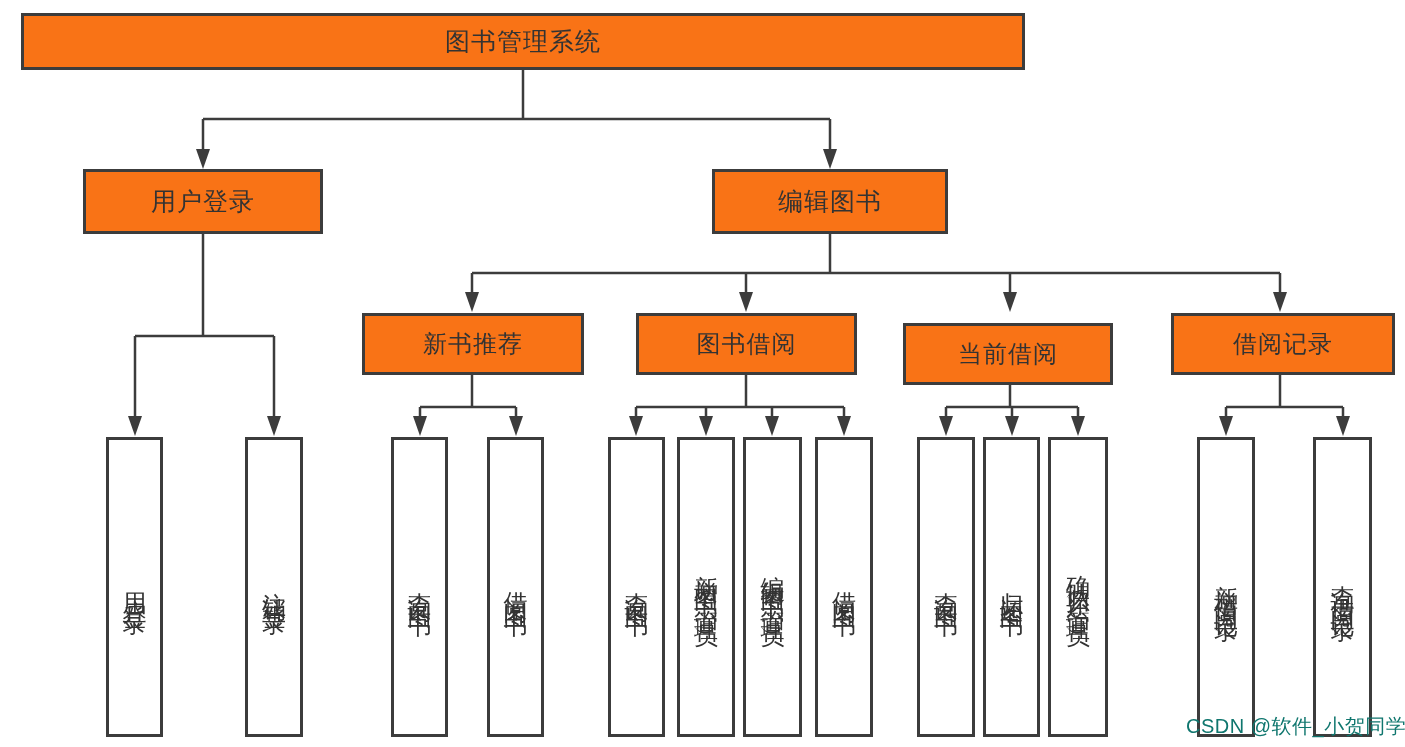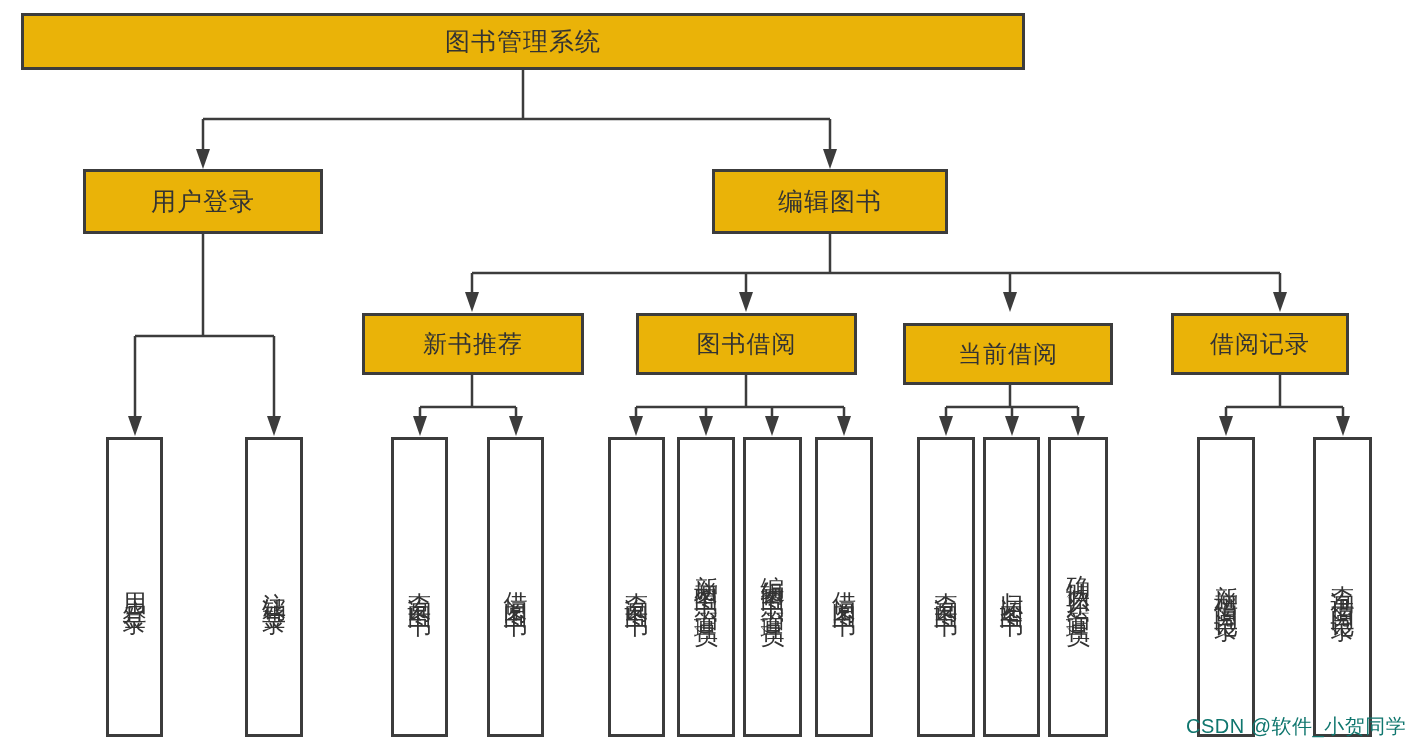--- a/index.html
+++ b/index.html
@@ -6,21 +6,21 @@
   #canvas{
     position:relative;
     width:1405px;height:747px;
     background:#ffffff;
     overflow:hidden;
     font-family:"Liberation Sans", sans-serif;
   }
   #wires{position:absolute;left:0;top:0;z-index:1;}
   .hnode{
     position:absolute;z-index:2;box-sizing:border-box;
-    background:#eab308;border:3px solid #3c3c3c;
+    background:#f97316;border:3px solid #3c3c3c;
     display:flex;align-items:center;justify-content:center;
     font-size:25px;color:#333333;letter-spacing:1px;white-space:nowrap;
   }
   .l3{font-size:24px;}
   .vnode{
     position:absolute;z-index:2;box-sizing:border-box;
     top:437px;height:300px;
     background:#ffffff;border:3px solid #3c3c3c;
     display:flex;align-items:center;justify-content:center;
   }
@@ -74,21 +74,21 @@
   </svg>
 
   <div class="hnode" style="left:21px;top:13px;width:1004px;height:57px">图书管理系统</div>
 
   <div class="hnode" style="left:83px;top:169px;width:240px;height:65px">用户登录</div>
   <div class="hnode" style="left:712px;top:169px;width:236px;height:65px">编辑图书</div>
 
   <div class="hnode l3" style="left:636px;top:313px;width:221px;height:62px">图书借阅</div>
   <div class="hnode l3" style="left:362px;top:313px;width:222px;height:62px">新书推荐</div>
   <div class="hnode l3" style="left:903px;top:323px;width:210px;height:62px">当前借阅</div>
-  <div class="hnode l3" style="left:1171px;top:313px;width:178px;height:62px">借阅记录</div>
+  <div class="hnode l3" style="left:1171px;top:313px;width:224px;height:62px">借阅记录</div>
 
   <div class="vnode" style="left:106px;width:57px">
     <span class="vtext">用户登录</span>
   </div>
   <div class="vnode" style="left:245px;width:58px">
     <span class="vtext">注销登录</span>
   </div>
 
   <div class="vnode" style="left:391px;width:57px">
     <span class="vtext">查询图书</span>

